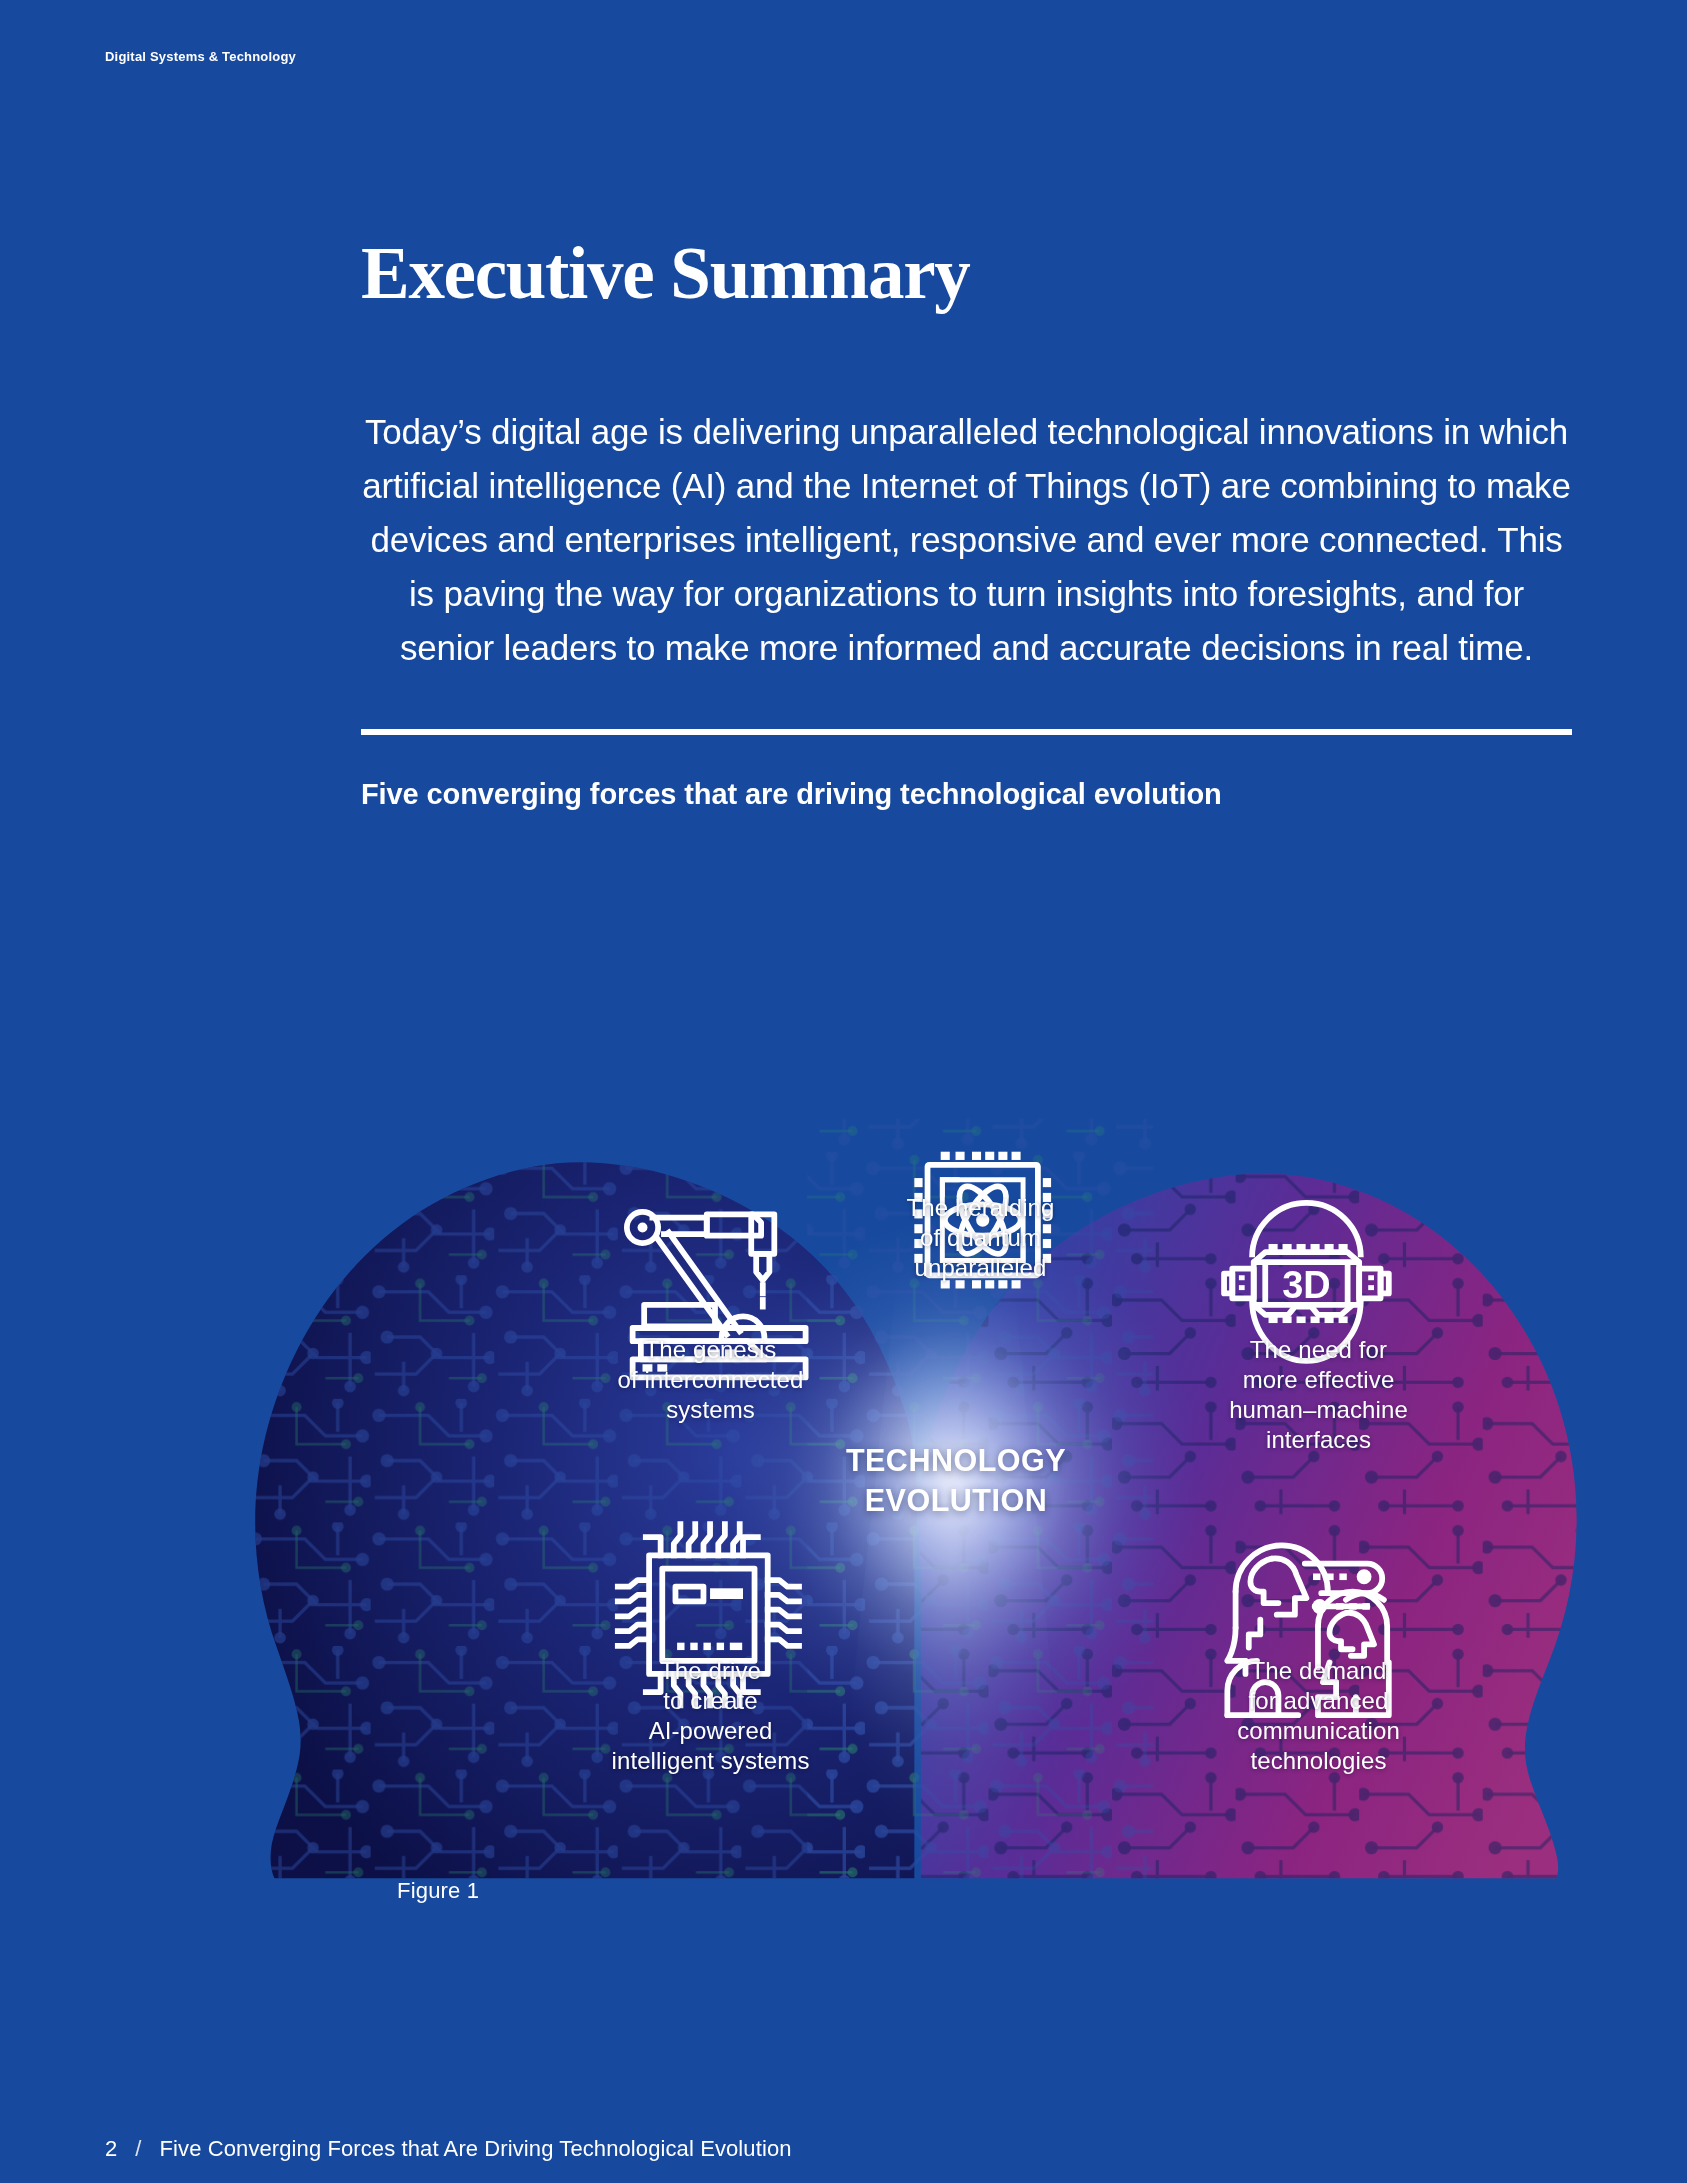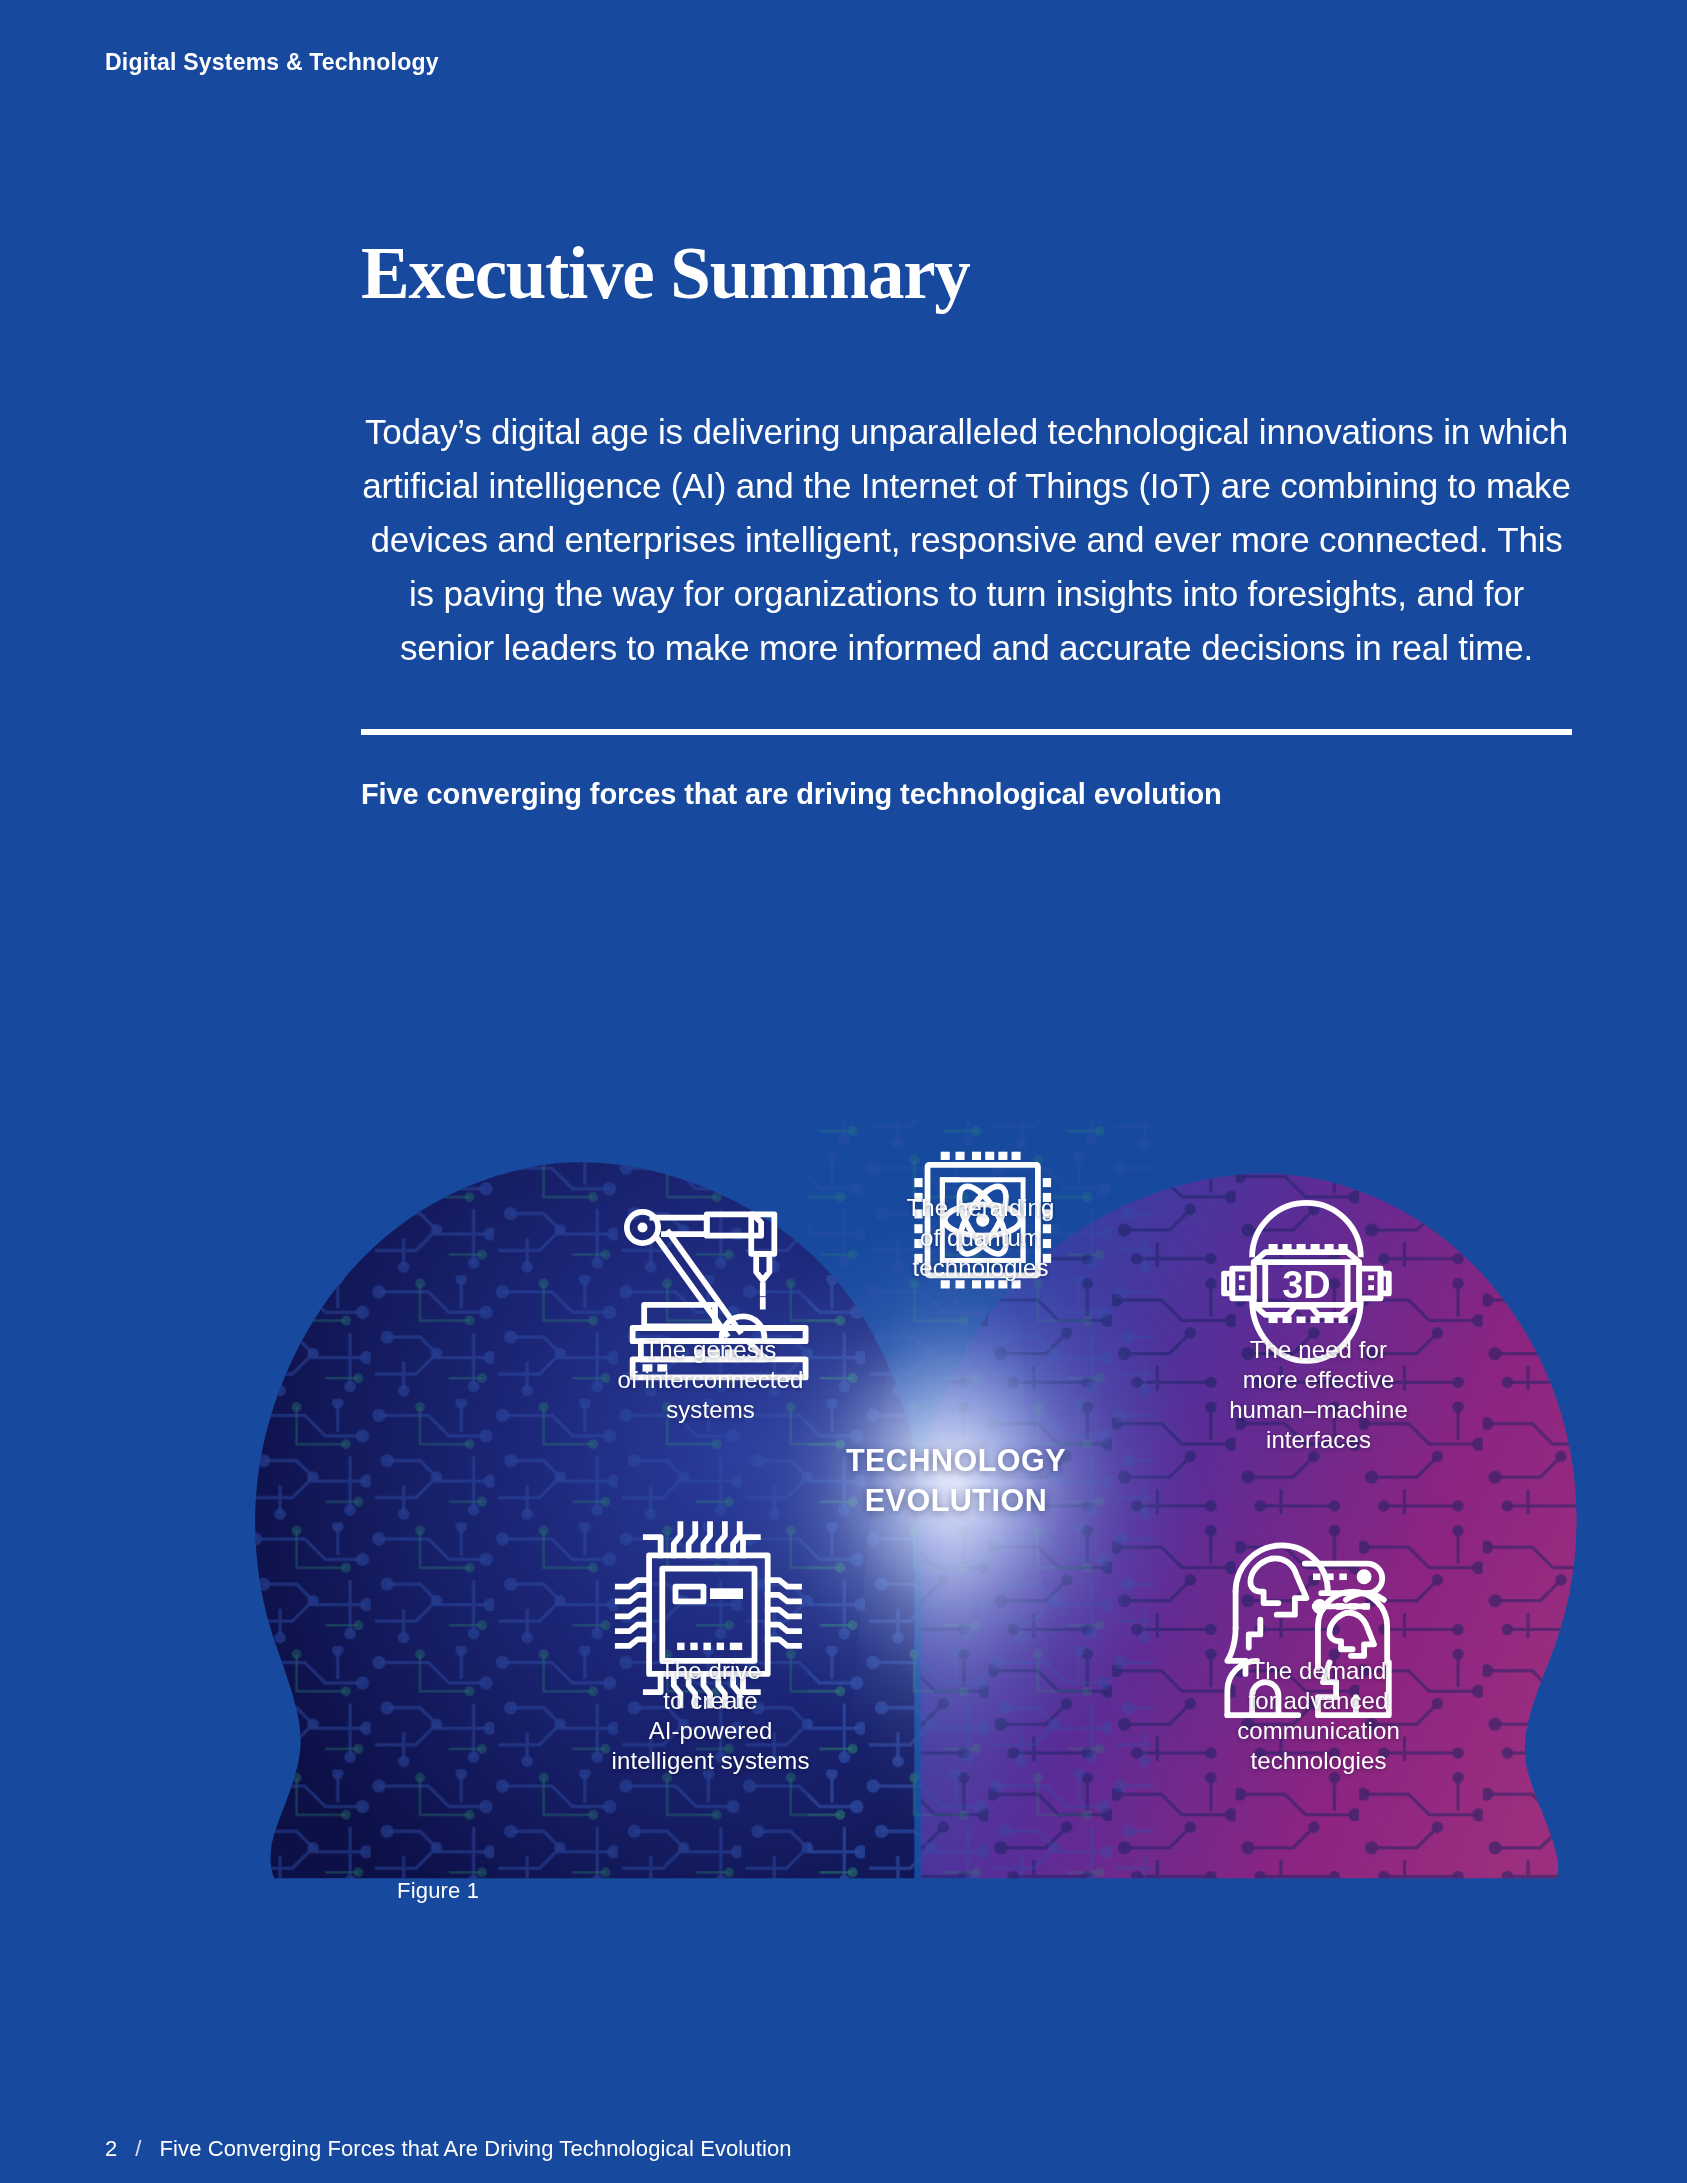--- a/index.html
+++ b/index.html
@@ -8,21 +8,21 @@
     width:1687px; height:2183px; position:relative; overflow:hidden;
     background:#174A9E;
     font-family:"Liberation Sans", sans-serif;
     color:#ffffff;
     -webkit-font-smoothing:antialiased;
   }
 
   
   .doc-header{
     position:absolute; left:105px; top:49px;
-    font-size:23px; font-weight:bold; letter-spacing:0.2px;
+    font-size:13px; font-weight:bold; letter-spacing:0.2px;
     color:#ffffff;
   }
 
   
   .content{ position:absolute; left:361px; top:0; width:1219px; }
 
   .page-title{
     margin-top:237px;
     font-size:73px; font-weight:bold; letter-spacing:-1.3px; line-height:1;
     color:#ffffff;
@@ -430,21 +430,21 @@
           </g>
         </g>
       </g>
     </g>
   </svg>
 
 </div>
 
 <div class="icon-label" id="lbl-quantum">The heralding
 of quantum
-technologies</div>
+unparalleled</div>
 <div class="icon-label" id="lbl-genesis">The genesis
 of interconnected
 systems</div>
 <div class="icon-label" id="lbl-hmi">The need for
 more effective
 human–machine
 interfaces</div>
 <div class="icon-label" id="lbl-ai">The drive
 to create
 AI-powered

